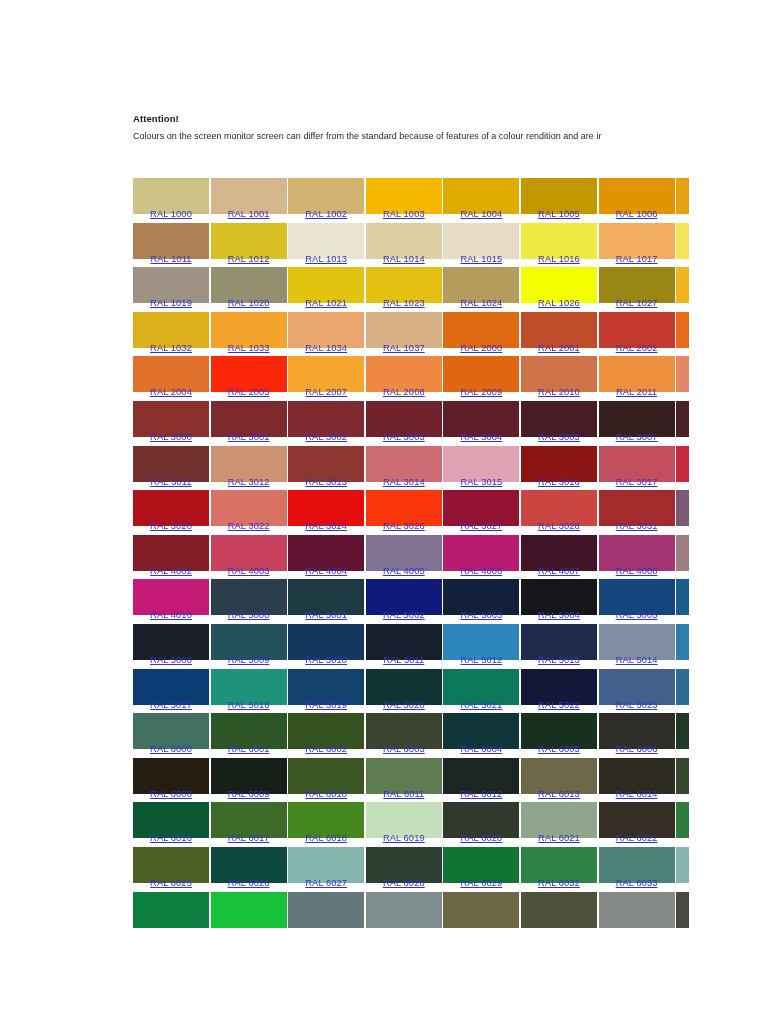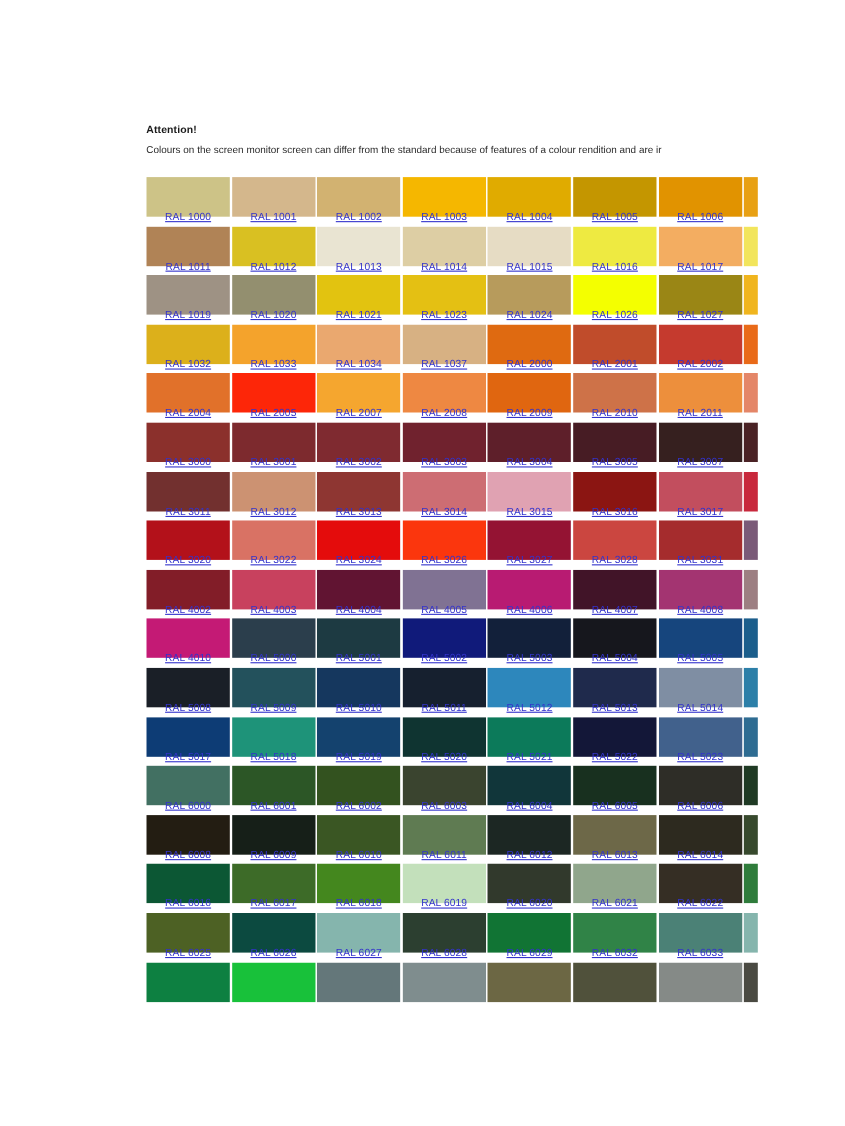--- a/index.html
+++ b/index.html
@@ -45,21 +45,21 @@
     color: #2a2a2a;
     line-height: 12px;
     margin: 0;
     white-space: nowrap;
     letter-spacing: 0.02px;
   }
   
   .grid {
     position: absolute;
     left: 133px;
-    top: 161px;
+    top: 178px;
     width: 635px;
     height: 790px;
     overflow: hidden;
   }
   .row {
     position: relative;
     height: 44.6px;
     width: 635px;
     white-space: nowrap;
     font-size: 0;

